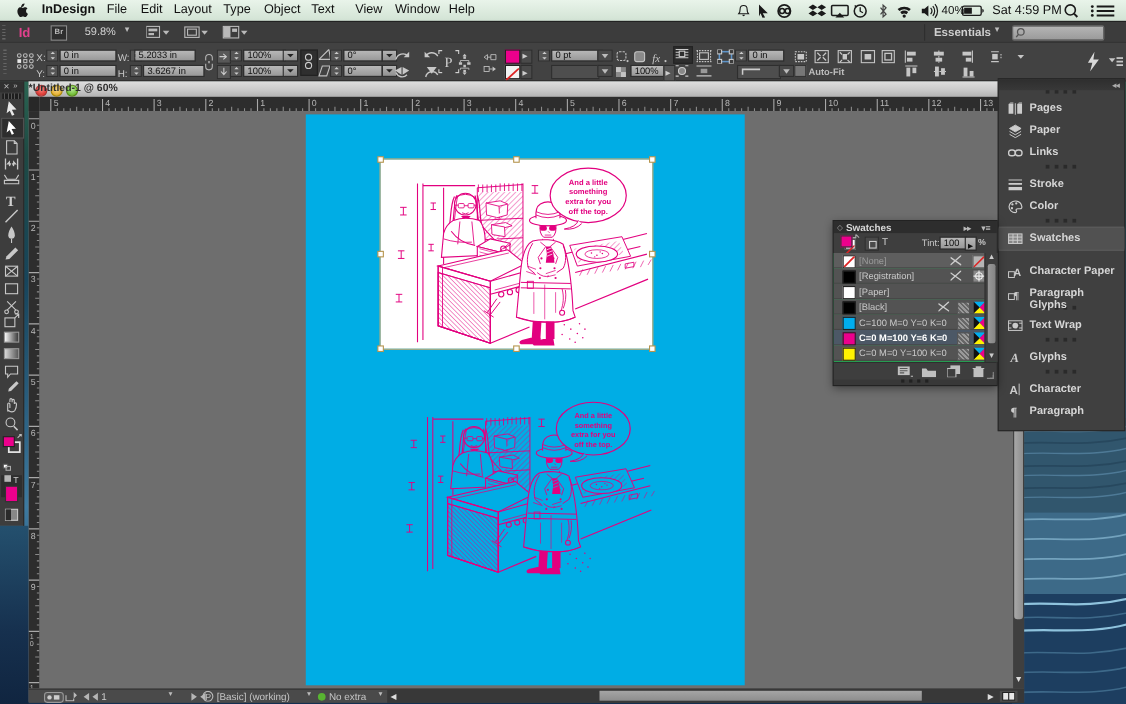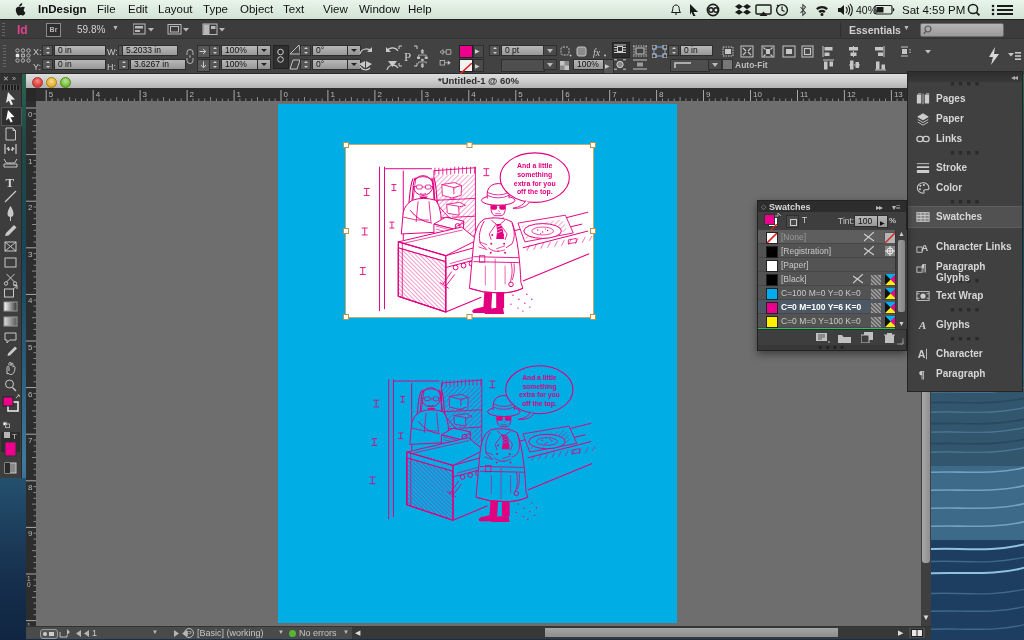--- a/index.html
+++ b/index.html
@@ -440,21 +440,21 @@
       <rect x="7" y="4.2" width="6" height="1.6"></rect>
       <rect x="7" y="7.4" width="6" height="1.6"></rect>
     </svg>
 </div>
 
 <div id="docwin" class="abs">
   <div id="tabbar" class="abs">
     <div class="abs" style="left:6px;top:2.5px;width:9px;height:9px;border-radius:50%;background:radial-gradient(circle at 50% 35%,#f58f8a,#e3413a 60%,#b33);border:0.5px solid #a33"></div>
     <div class="abs" style="left:20px;top:2.5px;width:9px;height:9px;border-radius:50%;background:radial-gradient(circle at 50% 35%,#f8d98a,#e8b53f 60%,#b80);border:0.5px solid #a80"></div>
     <div class="abs" style="left:34px;top:2.5px;width:9px;height:9px;border-radius:50%;background:radial-gradient(circle at 50% 35%,#b8e89a,#7ac342 60%,#591);border:0.5px solid #581"></div>
-    <div class="abs" style="left:0;top:0;width:905px;height:14px;text-align:center;font-size:9.5px;color:#2e2e2e;line-height:14px;font-weight:bold">*Untitled-1 @ 60%</div>
+    <div class="abs" style="left:0;top:0;width:905px;height:14px;text-align:left;font-size:9.5px;color:#2e2e2e;line-height:14px;font-weight:bold">*Untitled-1 @ 60%</div>
   </div>
   <div id="corner" class="abs"></div>
   <svg class="abs" style="left:10px;top:14px" width="895" height="13" viewBox="0 0 895 13">
       <rect width="895" height="13" fill="#2d2d2d"></rect>
       <path d="M10.2 2V13 M57.2 2V13 M104.1 2V13 M151.1 2V13 M198.1 2V13 M245.0 2V13 M291.9 2V13 M338.9 2V13 M385.9 2V13 M432.8 2V13 M479.8 2V13 M526.7 2V13 M573.7 2V13 M620.6 2V13 M667.5 2V13 M714.5 2V13 M761.5 2V13 M808.4 2V13 M855.4 2V13" stroke="#a8a8a8" stroke-width="1"></path>
       <path d="M16.1 10.5V13 M22.0 10.5V13 M27.9 10.5V13 M33.7 9.0V13 M39.6 10.5V13 M45.5 10.5V13 M51.3 10.5V13 M63.1 10.5V13 M68.9 10.5V13 M74.8 10.5V13 M80.7 9.0V13 M86.5 10.5V13 M92.4 10.5V13 M98.3 10.5V13 M110.0 10.5V13 M115.9 10.5V13 M121.8 10.5V13 M127.6 9.0V13 M133.5 10.5V13 M139.4 10.5V13 M145.2 10.5V13 M157.0 10.5V13 M162.8 10.5V13 M168.7 10.5V13 M174.6 9.0V13 M180.4 10.5V13 M186.3 10.5V13 M192.2 10.5V13 M203.9 10.5V13 M209.8 10.5V13 M215.7 10.5V13 M221.5 9.0V13 M227.4 10.5V13 M233.3 10.5V13 M239.1 10.5V13 M250.9 10.5V13 M256.7 10.5V13 M262.6 10.5V13 M268.5 9.0V13 M274.3 10.5V13 M280.2 10.5V13 M286.1 10.5V13 M297.8 10.5V13 M303.7 10.5V13 M309.6 10.5V13 M315.4 9.0V13 M321.3 10.5V13 M327.2 10.5V13 M333.0 10.5V13 M344.8 10.5V13 M350.6 10.5V13 M356.5 10.5V13 M362.4 9.0V13 M368.2 10.5V13 M374.1 10.5V13 M380.0 10.5V13 M391.7 10.5V13 M397.6 10.5V13 M403.5 10.5V13 M409.3 9.0V13 M415.2 10.5V13 M421.1 10.5V13 M426.9 10.5V13 M438.7 10.5V13 M444.5 10.5V13 M450.4 10.5V13 M456.3 9.0V13 M462.1 10.5V13 M468.0 10.5V13 M473.9 10.5V13 M485.6 10.5V13 M491.5 10.5V13 M497.4 10.5V13 M503.2 9.0V13 M509.1 10.5V13 M515.0 10.5V13 M520.8 10.5V13 M532.6 10.5V13 M538.4 10.5V13 M544.3 10.5V13 M550.2 9.0V13 M556.0 10.5V13 M561.9 10.5V13 M567.8 10.5V13 M579.5 10.5V13 M585.4 10.5V13 M591.3 10.5V13 M597.1 9.0V13 M603.0 10.5V13 M608.9 10.5V13 M614.7 10.5V13 M626.5 10.5V13 M632.3 10.5V13 M638.2 10.5V13 M644.1 9.0V13 M649.9 10.5V13 M655.8 10.5V13 M661.7 10.5V13 M673.4 10.5V13 M679.3 10.5V13 M685.2 10.5V13 M691.0 9.0V13 M696.9 10.5V13 M702.8 10.5V13 M708.6 10.5V13 M720.4 10.5V13 M726.2 10.5V13 M732.1 10.5V13 M738.0 9.0V13 M743.8 10.5V13 M749.7 10.5V13 M755.6 10.5V13 M767.3 10.5V13 M773.2 10.5V13 M779.1 10.5V13 M784.9 9.0V13 M790.8 10.5V13 M796.7 10.5V13 M802.5 10.5V13 M814.3 10.5V13 M820.1 10.5V13 M826.0 10.5V13 M831.9 9.0V13 M837.7 10.5V13 M843.6 10.5V13 M849.5 10.5V13 M861.2 10.5V13 M867.1 10.5V13 M873.0 10.5V13 M878.8 9.0V13 M884.7 10.5V13 M890.6 10.5V13" stroke="#8a8a8a" stroke-width="1"></path>
       <text x="12.8" y="8.5" font-size="8" fill="#b8b8b8" font-family="Liberation Sans">5</text>
       <text x="59.7" y="8.5" font-size="8" fill="#b8b8b8" font-family="Liberation Sans">4</text>
       <text x="106.6" y="8.5" font-size="8" fill="#b8b8b8" font-family="Liberation Sans">3</text>
       <text x="153.6" y="8.5" font-size="8" fill="#b8b8b8" font-family="Liberation Sans">2</text>
@@ -691,21 +691,21 @@
     </svg>
     <span class="abs" style="left:66px;top:1px;color:#ccc">1</span>
     <span class="abs" style="left:126px;top:2px;color:#bbb;font-size:6px">▼</span>
     <svg class="abs" style="left:158px;top:1px" width="11" height="10" viewBox="0 0 11 10">
         <circle cx="5" cy="5" r="4.5" fill="none" stroke="#bbb"></circle>
         <text x="2.5" y="8" font-size="8" fill="#bbb" font-family="Liberation Sans">P</text>
       </svg>
     <span class="abs" style="left:171px;top:1px;color:#c5c5c5">[Basic] (working)</span>
     <span class="abs" style="left:252px;top:2px;color:#bbb;font-size:6px">▼</span>
     <div class="abs" style="left:263px;top:3px;width:7px;height:7px;border-radius:50%;background:#58b531"></div>
-    <span class="abs" style="left:273px;top:1px;color:#c5c5c5">No errors</span>
+    <span class="abs" style="left:273px;top:1px;color:#c5c5c5">No extra</span>
     <span class="abs" style="left:317px;top:2px;color:#bbb;font-size:6px">▼</span>
     <div class="abs" style="left:326px;top:0;width:579px;height:12px;background:#383838">
       <span class="abs" style="left:3px;top:2px;color:#ddd;font-size:7px">◀</span>
       <div class="abs" style="left:193px;top:1px;width:293px;height:9px;background:linear-gradient(180deg,#a5a5a5,#8d8d8d)"></div>
       <span class="abs" style="left:546px;top:2px;color:#ddd;font-size:7px">▶</span>
       <div class="abs" style="left:557px;top:1px;width:16px;height:10px;background:#4c4c4c">
           <svg width="12" height="8" style="position:absolute;left:2px;top:1px" viewBox="0 0 12 8">
             <rect x="0" y="0" width="12" height="8" fill="#222"></rect>
             <rect x="1" y="1" width="4.5" height="6" fill="#e8e8e8"></rect>
             <rect x="6.5" y="1" width="4.5" height="6" fill="#e8e8e8"></rect>
@@ -843,21 +843,21 @@
         <rect x="1" y="3" width="14" height="10" fill="#888"></rect>
         <path d="M1 6.3h14M1 9.6h14M5.6 3v10M10.2 3v10" stroke-width="1"></path>
       </svg>
       <span class="dlab">Swatches</span>
     </div>
   <div class="drow" style="margin-top:10px">
       <svg class="dicn" viewBox="0 0 16 16">
         <rect x="1" y="8" width="6" height="6" fill="none" stroke="#ccc"></rect>
         <text x="6" y="12" font-size="11" fill="#ccc" font-family="Liberation Sans">A</text>
       </svg>
-      <span class="dlab">Character Links</span>
+      <span class="dlab">Character Paper</span>
     </div>
   <div class="drow">
       <svg class="dicn" viewBox="0 0 16 16">
         <rect x="1" y="8" width="6" height="6" fill="none" stroke="#ccc"></rect>
         <text x="6" y="13" font-size="11" fill="#ccc" font-family="Liberation Serif">¶</text>
       </svg>
       <span class="dlab">Paragraph Glyphs</span>
     </div>
   <div class="dots" style="margin:2px 0">■ ■ ■ ■</div>
   <div class="drow">

